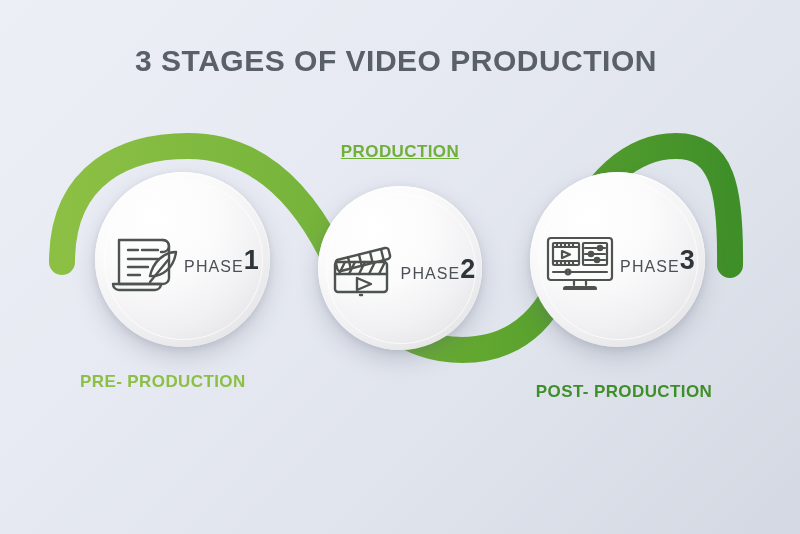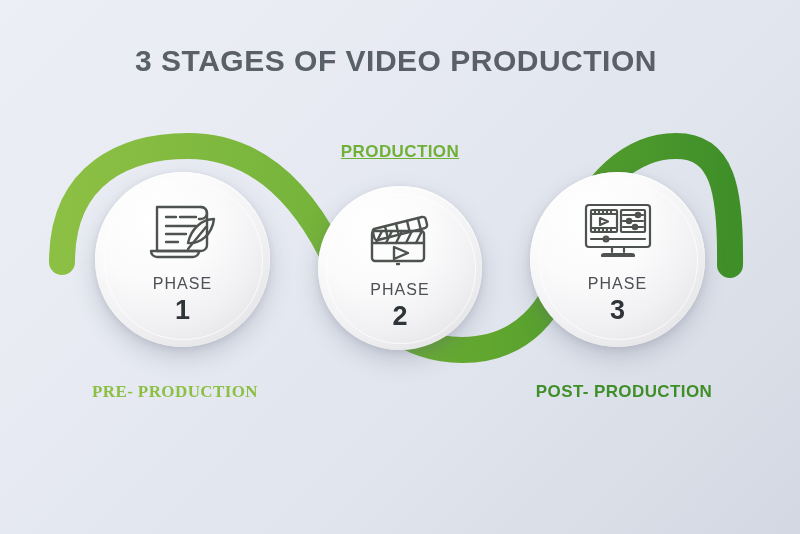--- a/index.html
+++ b/index.html
@@ -45,24 +45,23 @@
   
   .stage-label {
     position: absolute;
     font-size: 17px;
     font-weight: bold;
     letter-spacing: 0.4px;
     white-space: nowrap;
   }
   #label-pre {
     left: 80px;
-    top: 382px;
+    top: 372px;
     width: 190px;
-    text-align: center;
-    font-family: Liberation Serif, serif;
+    text-align: left;
   }
   #label-prod {
     left: 318px;
     top: 142px;
     width: 164px;
     text-align: center;
     text-decoration: underline;
   }
   #label-post {
     left: 524px;
@@ -75,21 +74,21 @@
   .phase-circle {
     position: absolute;
     border-radius: 50%;
     background:
       radial-gradient(circle at 34% 26%, #ffffff 0%, #fbfbfc 36%, #f1f1f3 62%, #e4e4e7 84%, #dcdce0 100%);
     box-shadow:
       0 10px 22px rgba(90, 98, 120, 0.25),
       0 2px 6px rgba(90, 98, 120, 0.14),
       inset 0 1px 2px rgba(255, 255, 255, 0.95);
     display: flex;
-    flex-direction: column;
+    flex-direction: row;
     align-items: center;
     justify-content: center;
   }
   .phase-circle::after {
     content: "";
     position: absolute;
     left: 5%;
     top: 5%;
     width: 90%;
     height: 90%;

